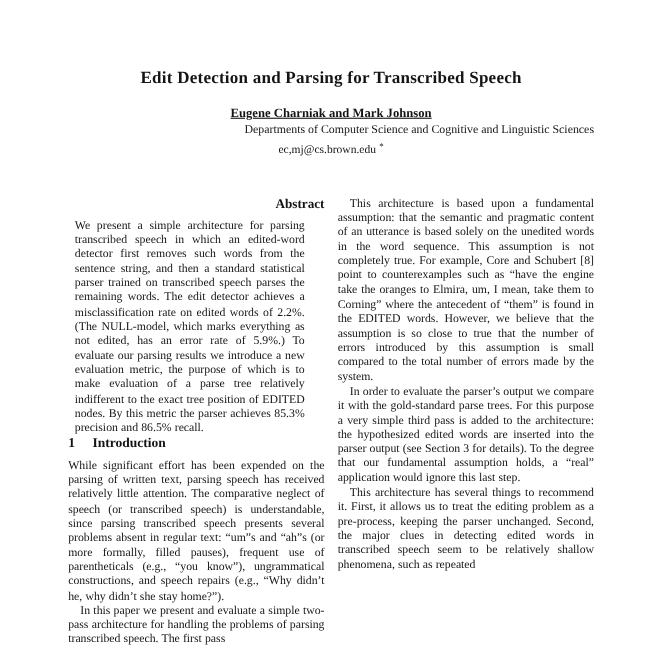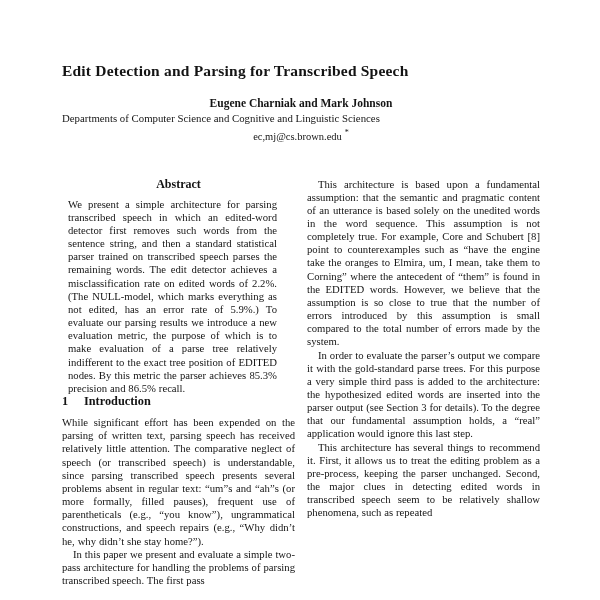--- a/index.html
+++ b/index.html
@@ -12,34 +12,35 @@
     width: 600px;
     height: 600px;
     box-sizing: border-box;
     background: #ffffff;
     color: #141414;
     font-family: "Liberation Serif", "DejaVu Serif", serif;
     padding: 62px 60px 0 62px;
     overflow: hidden;
   }
   .title {
-    text-align: left;
+    text-align: center;
     font-size: 15.5px;
     font-weight: bold;
     margin: 0 0 16px 0;
     letter-spacing: 0.2px;
   }
   .authors {
     text-align: center;
     font-size: 11.5px;
     font-weight: bold;
     line-height: 15px;
+    text-decoration: underline;
   }
   .affil {
-    text-align: left;
+    text-align: right;
     font-size: 10.8px;
     line-height: 15px;
     font-family: Liberation Serif, serif;
   }
   .email-line {
     text-align: center;
     font-size: 10.5px;
     line-height: 14px;
   }
   .email-line sup {
@@ -53,21 +54,21 @@
     margin-top: 34px;
   }
   .col {
     width: 233px;
     font-size: 10.7px;
     line-height: 13.15px;
     text-align: justify;
     word-spacing: 0.2px;
   }
   .abstract-heading {
-    text-align: center;
+    text-align: right;
     font-weight: bold;
     font-size: 12px;
     margin: 0 0 7px 0;
   }
   .abstract-body {
     margin: 0 18px 0 6px;
   }
   p { margin: 0; }
   .indent { text-indent: 11px; }
   .section-heading {

